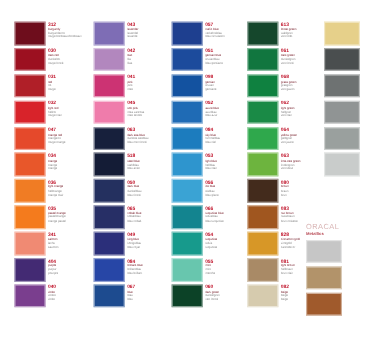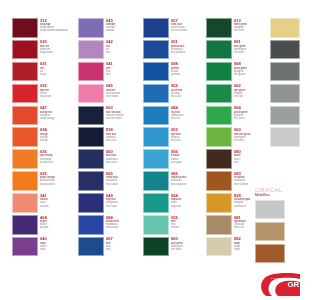--- a/index.html
+++ b/index.html
@@ -557,23 +557,14 @@
   <div id="metal">
     <div class="metal-title">ORACAL</div>
     <div class="metal-sub">Metallics</div>
     <div id="metal-chips">
         <div class="metal-chip" style="background: rgb(198, 198, 198);"></div>
         <div class="metal-chip" style="background: rgb(178, 147, 106);"></div>
         <div class="metal-chip" style="background: rgb(160, 90, 44);"></div>
       </div>
   </div>
 
-  <div id="logo">
-    <svg width="42" height="26" viewBox="0 0 42 26">
-      <path d="M8 26 C0 20, 2 8, 12 5 C22 2, 36 3, 42 4 L42 26 Z" fill="#d8202f"></path>
-      <path d="M14 26 C8 21, 10 11, 18 9 C26 7, 36 8, 42 9 L42 26 Z" fill="#ffffff"></path>
-      <path d="M20 26 C15 22, 17 14, 24 12 C30 10, 37 11, 42 12 L42 26 Z" fill="#d8202f"></path>
-    </svg>
-    <div class="logo-tag">R E F L E C T I V E</div>
-    <div class="logo-text">GR</div>
-  </div>
 
 </div>
 
 </body></html>

